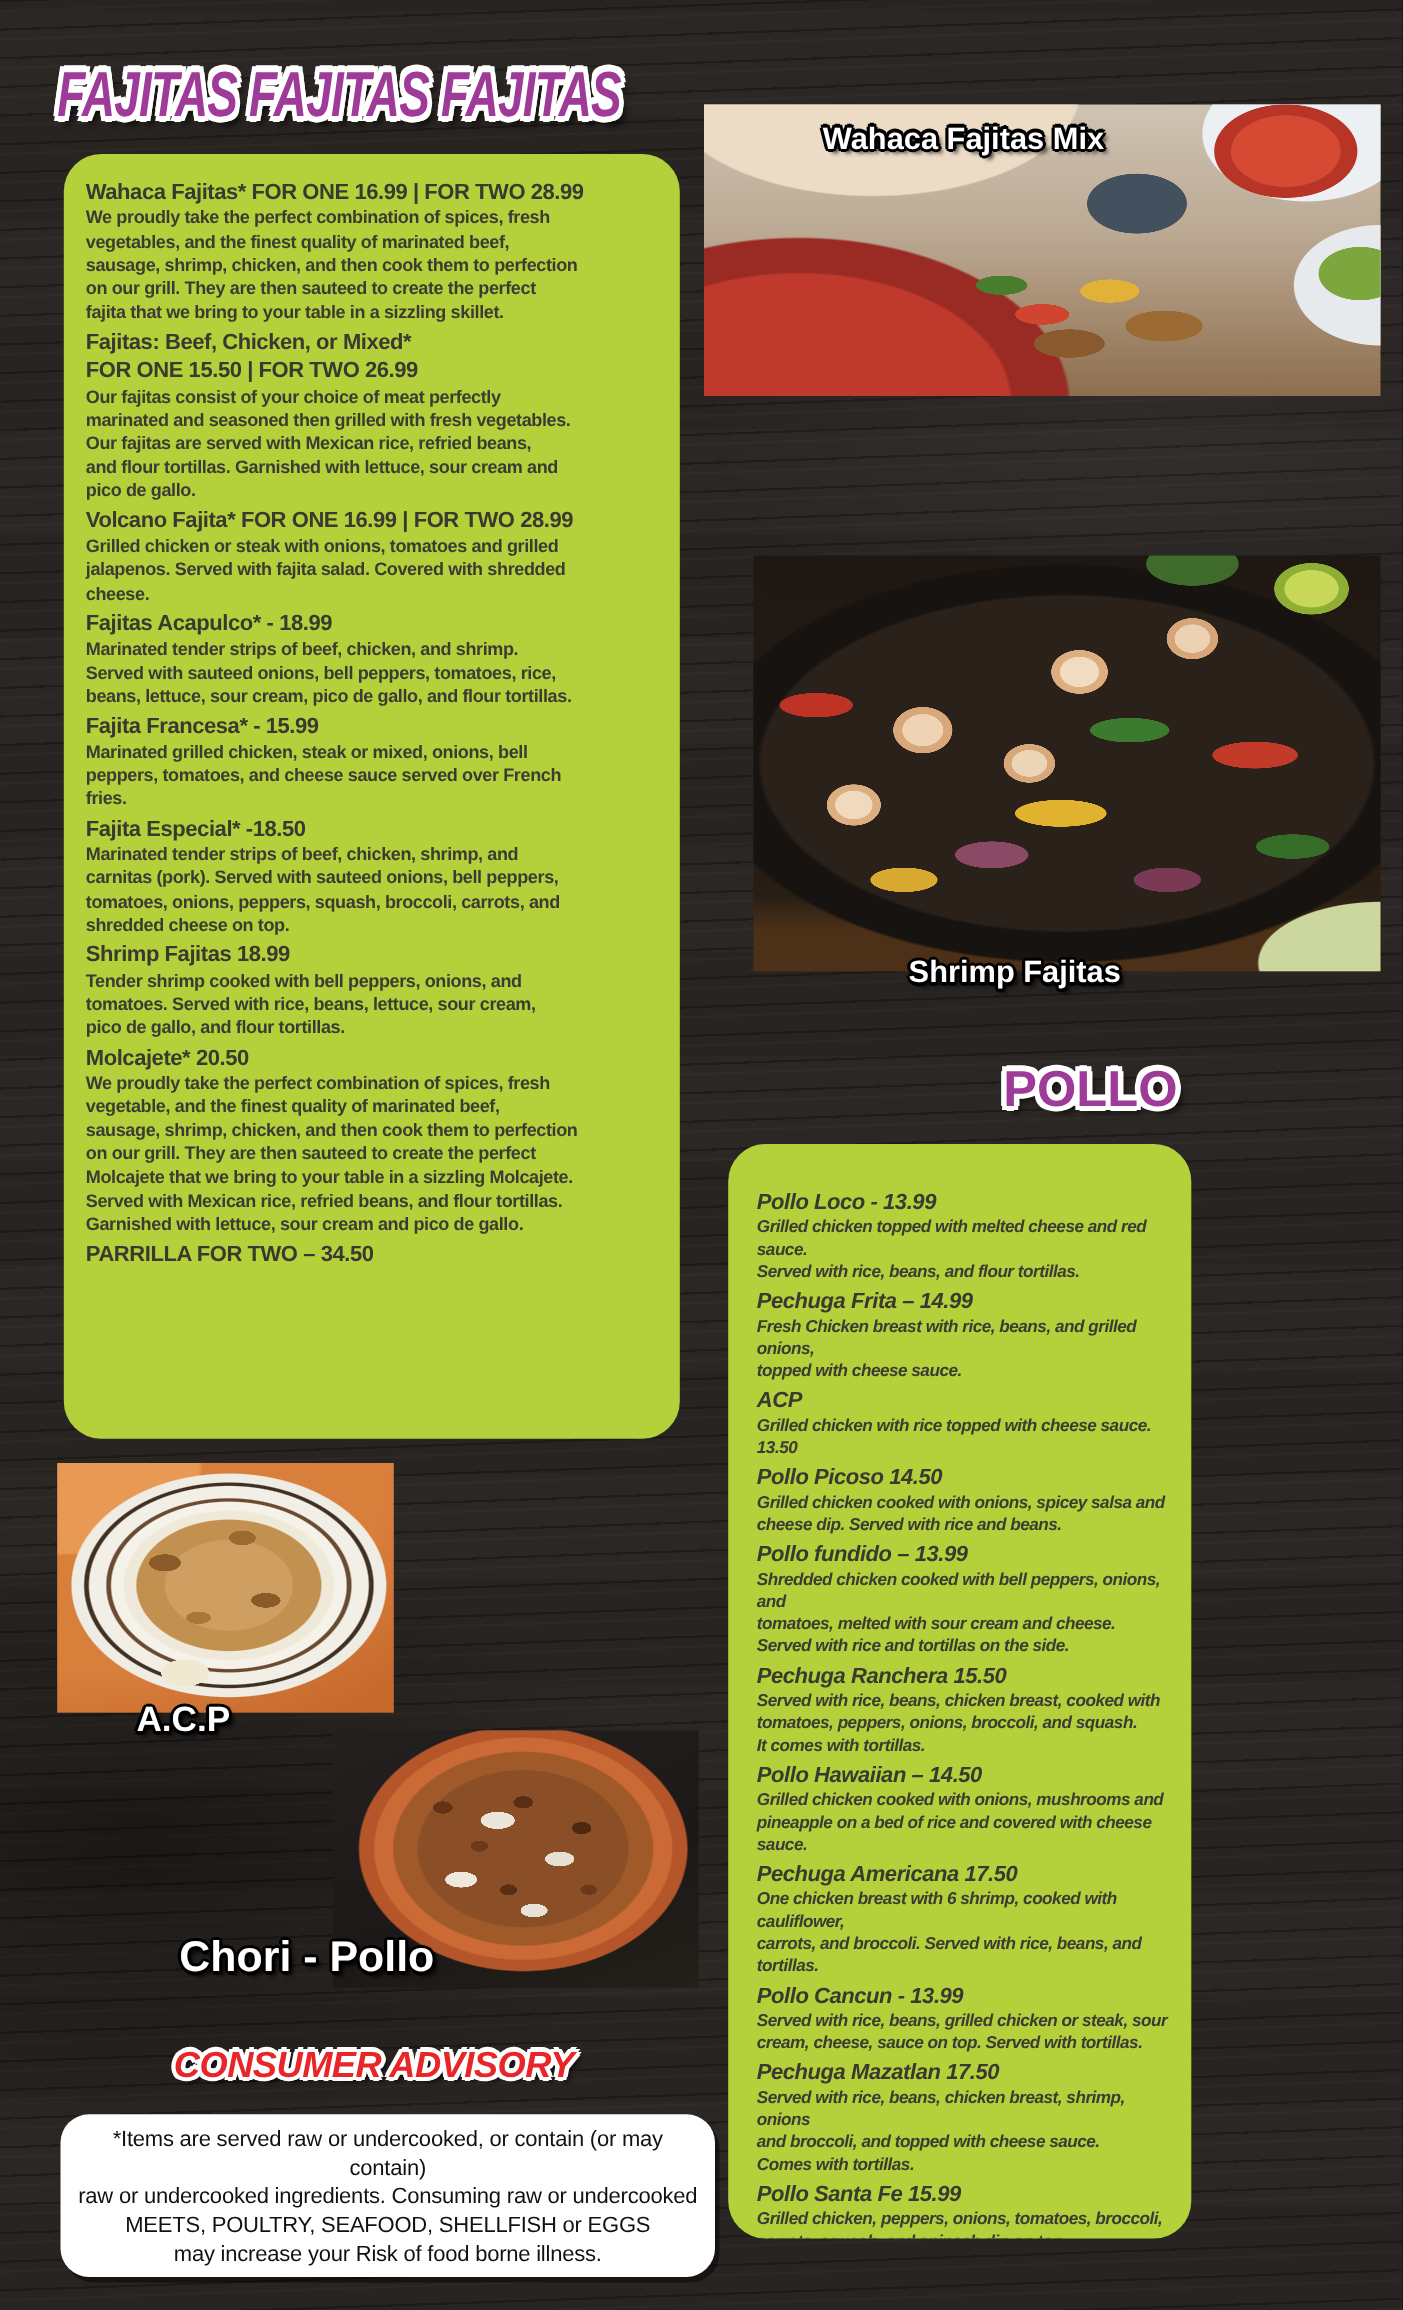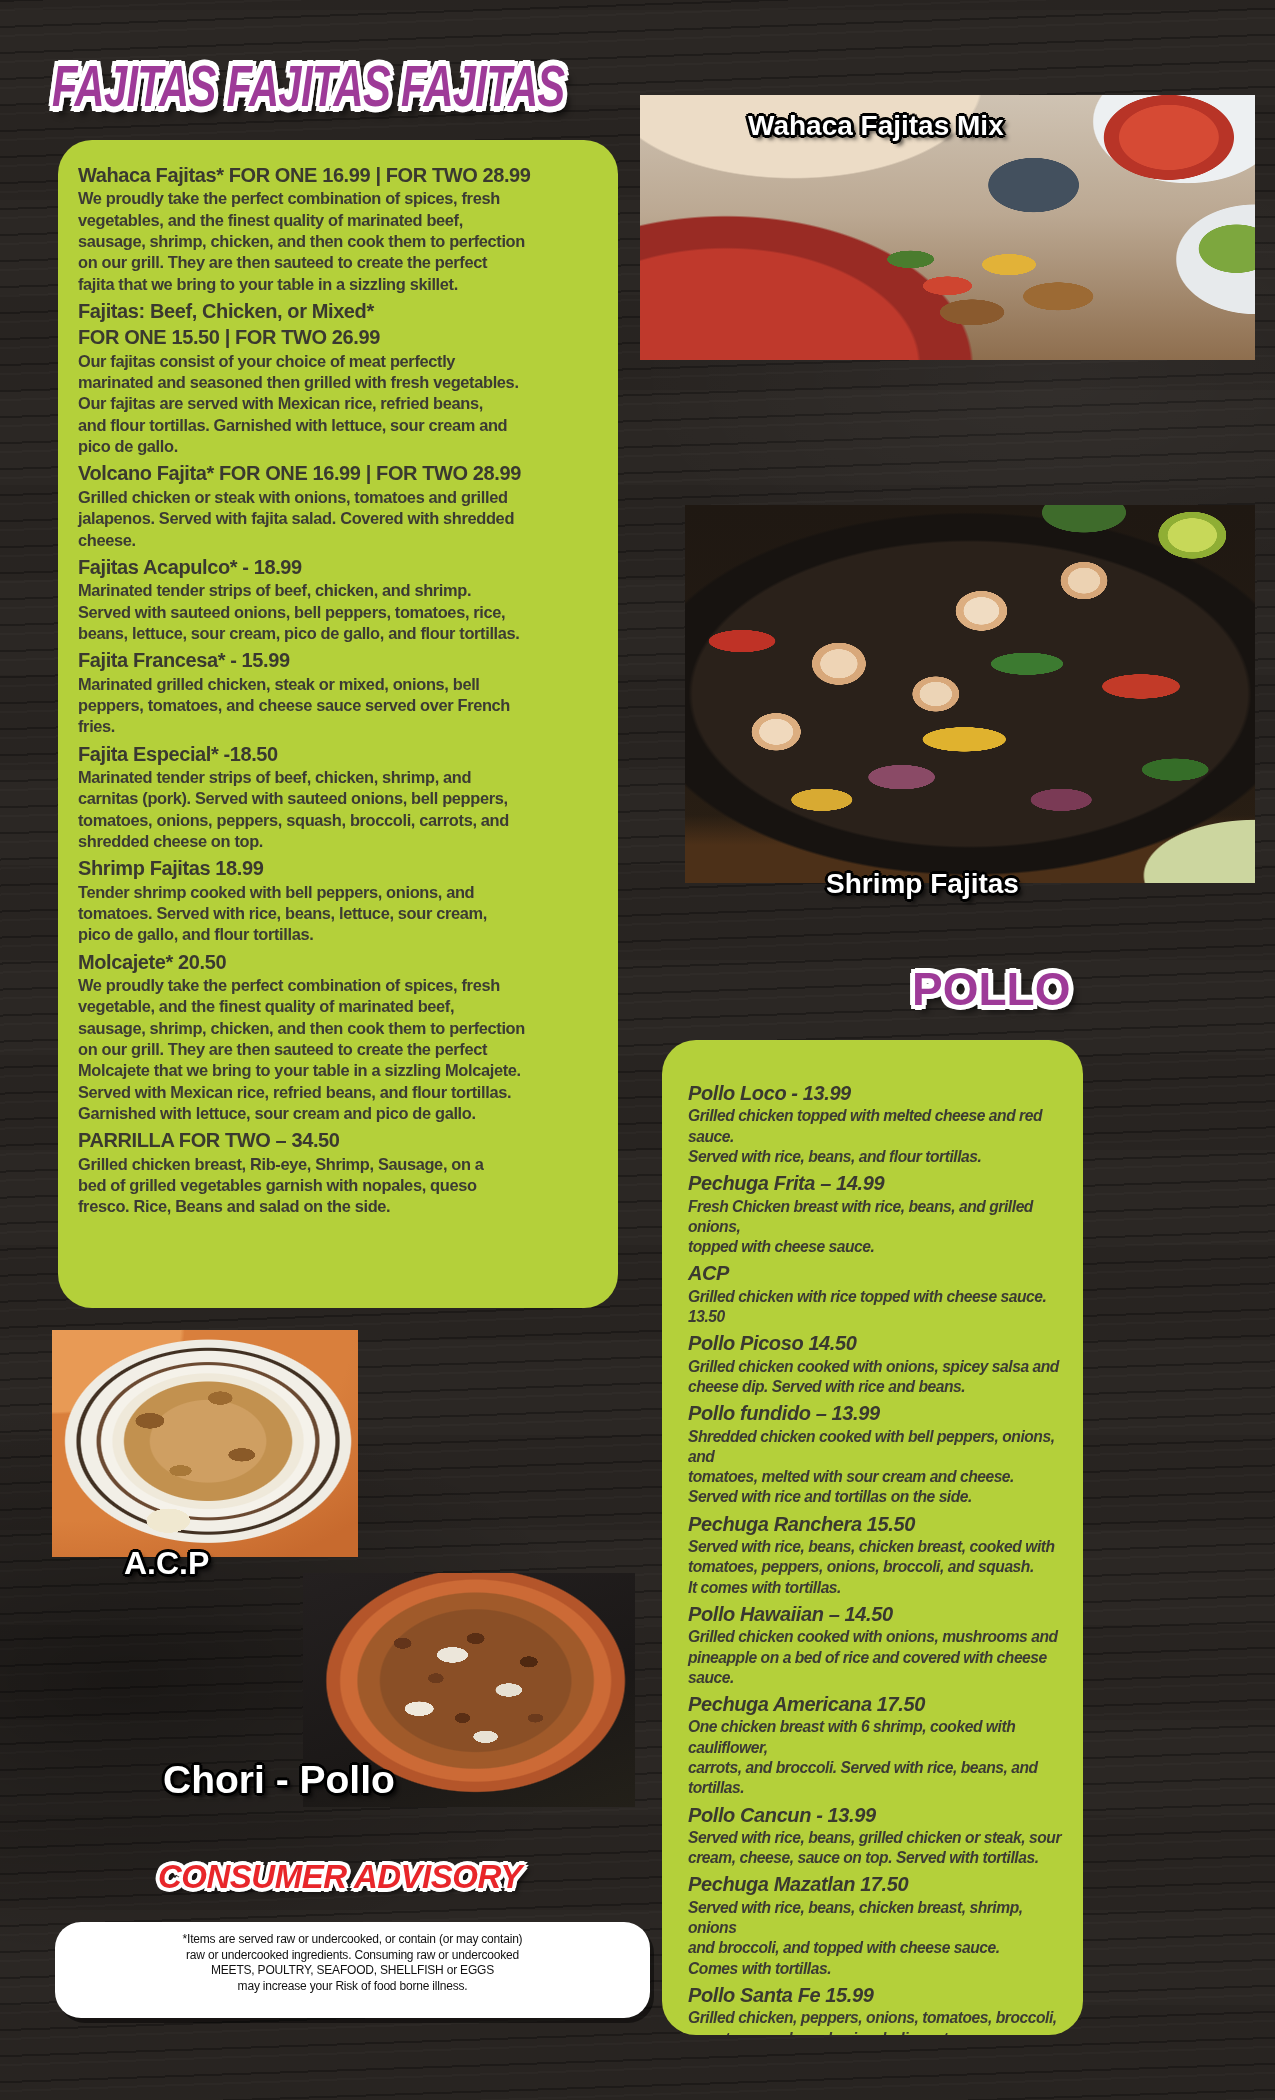--- a/index.html
+++ b/index.html
@@ -149,21 +149,21 @@
       5px 5px 4px rgba(0,0,0,0.6);
   }
   .advisory-box{
     position:absolute;left:55px;top:1922px;width:595px;min-height:96px;
     box-sizing:border-box;
     background:#ffffff;border-radius:26px;
     box-shadow:4px 5px 0 rgba(0,0,0,0.45);
     padding:10px 14px 8px 14px;
   }
   .advisory-box p{
-    margin:0;font-size:12px;line-height:1.3;color:#111;
+    margin:0;font-size:20px;line-height:1.3;color:#111;
     text-align:center;white-space:pre-line;letter-spacing:-0.2px;
   }
 </style>
 </head>
 <body>
 
 <div class="page">
 
   <h1 class="title">FAJITAS FAJITAS FAJITAS</h1>
 
@@ -224,23 +224,20 @@
       <p>We proudly take the perfect combination of spices, fresh
 vegetable, and the finest quality of marinated beef,
 sausage, shrimp, chicken, and then cook them to perfection
 on our grill. They are then sauteed to create the perfect
 Molcajete that we bring to your table in a sizzling Molcajete.
 Served with Mexican rice, refried beans, and flour tortillas.
 Garnished with lettuce, sour cream and pico de gallo.</p>
     </div>
     <div class="mi">
       <h3>PARRILLA FOR TWO – 34.50</h3>
-      <p>Grilled chicken breast, Rib-eye, Shrimp, Sausage, on a
-bed of grilled vegetables garnish with nopales, queso
-fresco. Rice, Beans and salad on the side.</p>
     </div>
   </section>
 
   <div class="photo photo-shrimp"></div>
   <p class="photo-label label-shrimp">Shrimp Fajitas</p>
 
   <h2 class="pollo-title">POLLO</h2>
 
   <section class="panel panel-right">
     <div class="mi">

